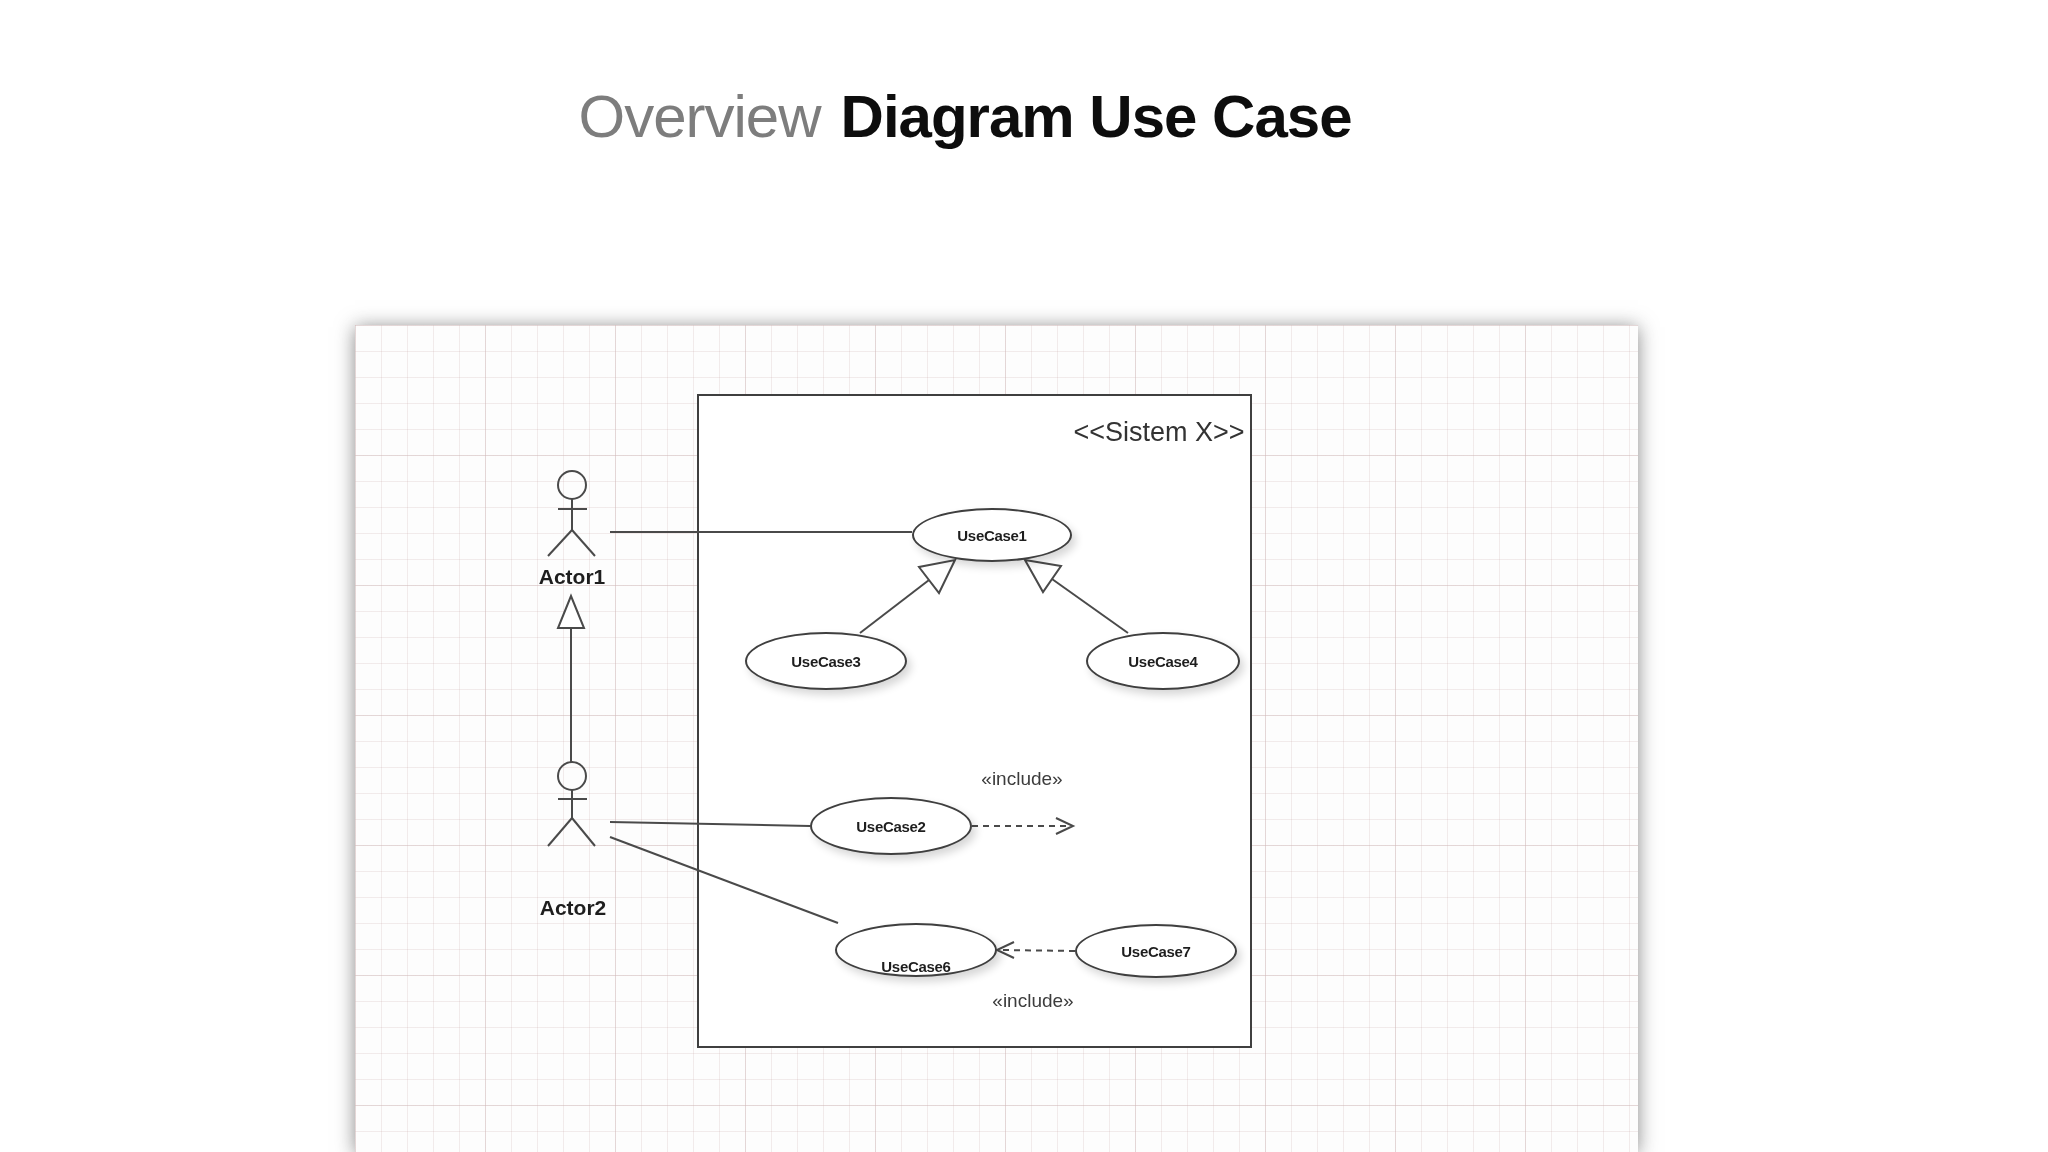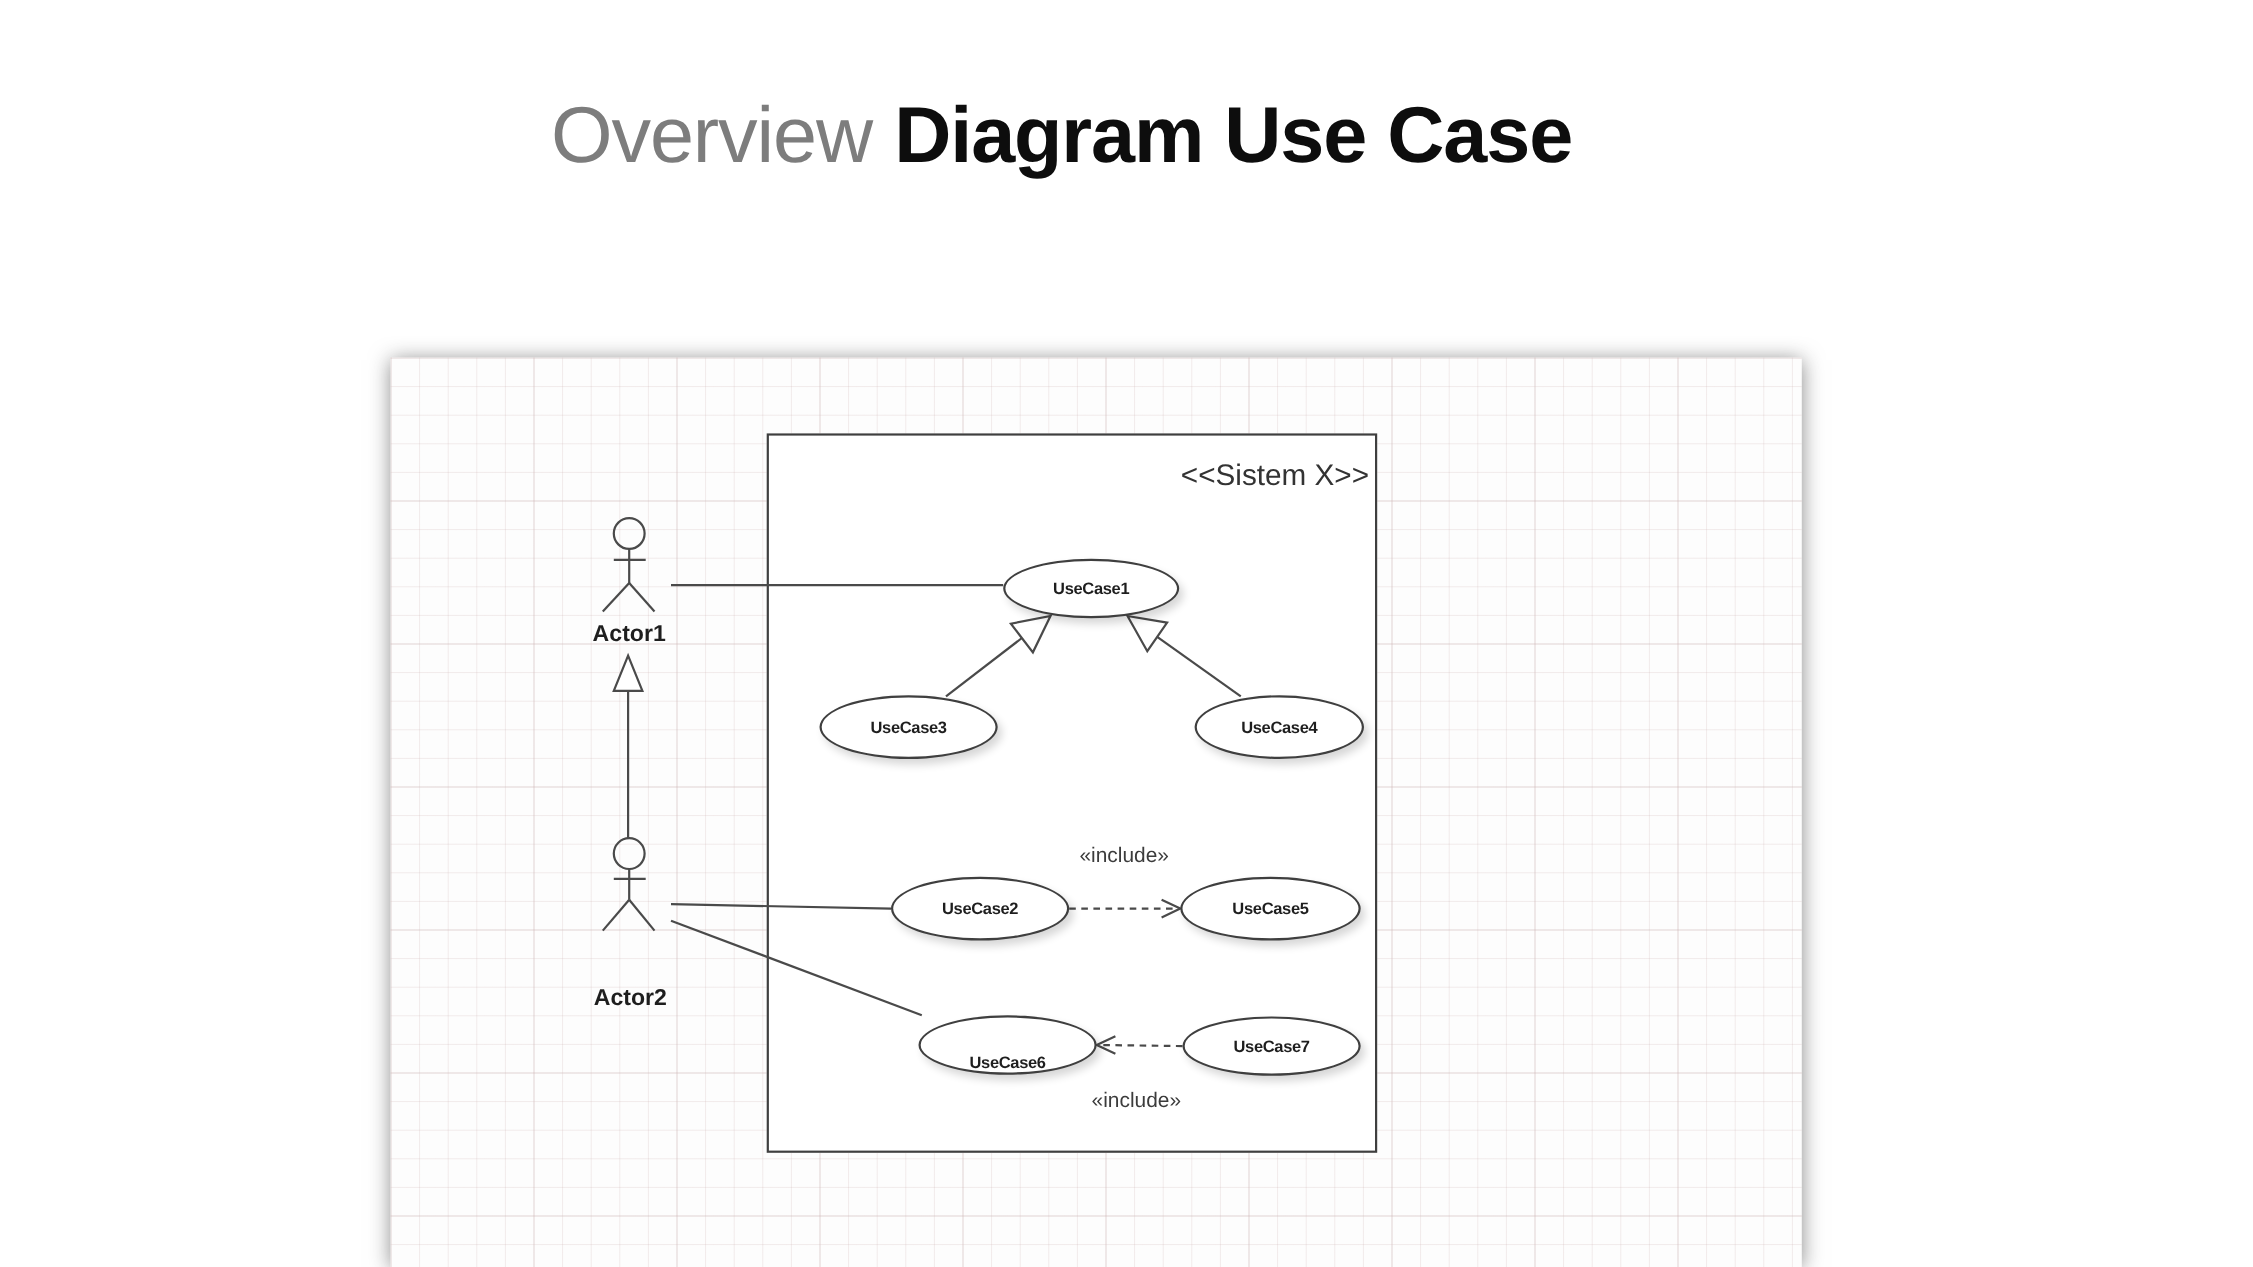--- a/index.html
+++ b/index.html
@@ -4,21 +4,21 @@
 <style>
   html,body{margin:0;padding:0;}
   body{
     width:2048px;height:1152px;overflow:hidden;background:#ffffff;
     font-family:"Liberation Sans", sans-serif;position:relative;
   }
   
   .title{
     position:absolute;top:84px;left:0;width:2048px;
     text-align:center;padding-right:118px;box-sizing:border-box;
-    font-size:72px;line-height:1.1;letter-spacing:-1px;white-space:nowrap;
+    font-size:60px;line-height:1.1;letter-spacing:-1px;white-space:nowrap;
   }
   .title .muted{color:#7d7d7d;font-weight:400;margin-right:20px;}
   .title .strong{color:#0d0d0d;font-weight:700;}
   
   .canvas{
     position:absolute;left:355px;top:325px;width:1283px;height:827px;
     background-color:#fdfdfd;
     background-image:
       linear-gradient(to right, rgba(214,192,192,0.30) 1px, transparent 1px),
       linear-gradient(to bottom, rgba(214,192,192,0.30) 1px, transparent 1px),
@@ -122,23 +122,20 @@
   </div>
   <div class="node uc2">
     <span>UseCase2</span>
   </div>
   <div class="node uc3">
     <span>UseCase3</span>
   </div>
   <div class="node uc4">
     <span>UseCase4</span>
   </div>
-  <div class="node uc5">
-    <span>UseCase5</span>
-  </div>
   <div class="node uc6">
     <span>UseCase6</span>
   </div>
   <div class="node uc7">
     <span>UseCase7</span>
   </div>
 
   <div class="floating-label actor-label" style="left:217px;top:240px;">Actor1</div>
   <div class="floating-label actor-label" style="left:218px;top:531px;margin-top:40px;">Actor2</div>
 

